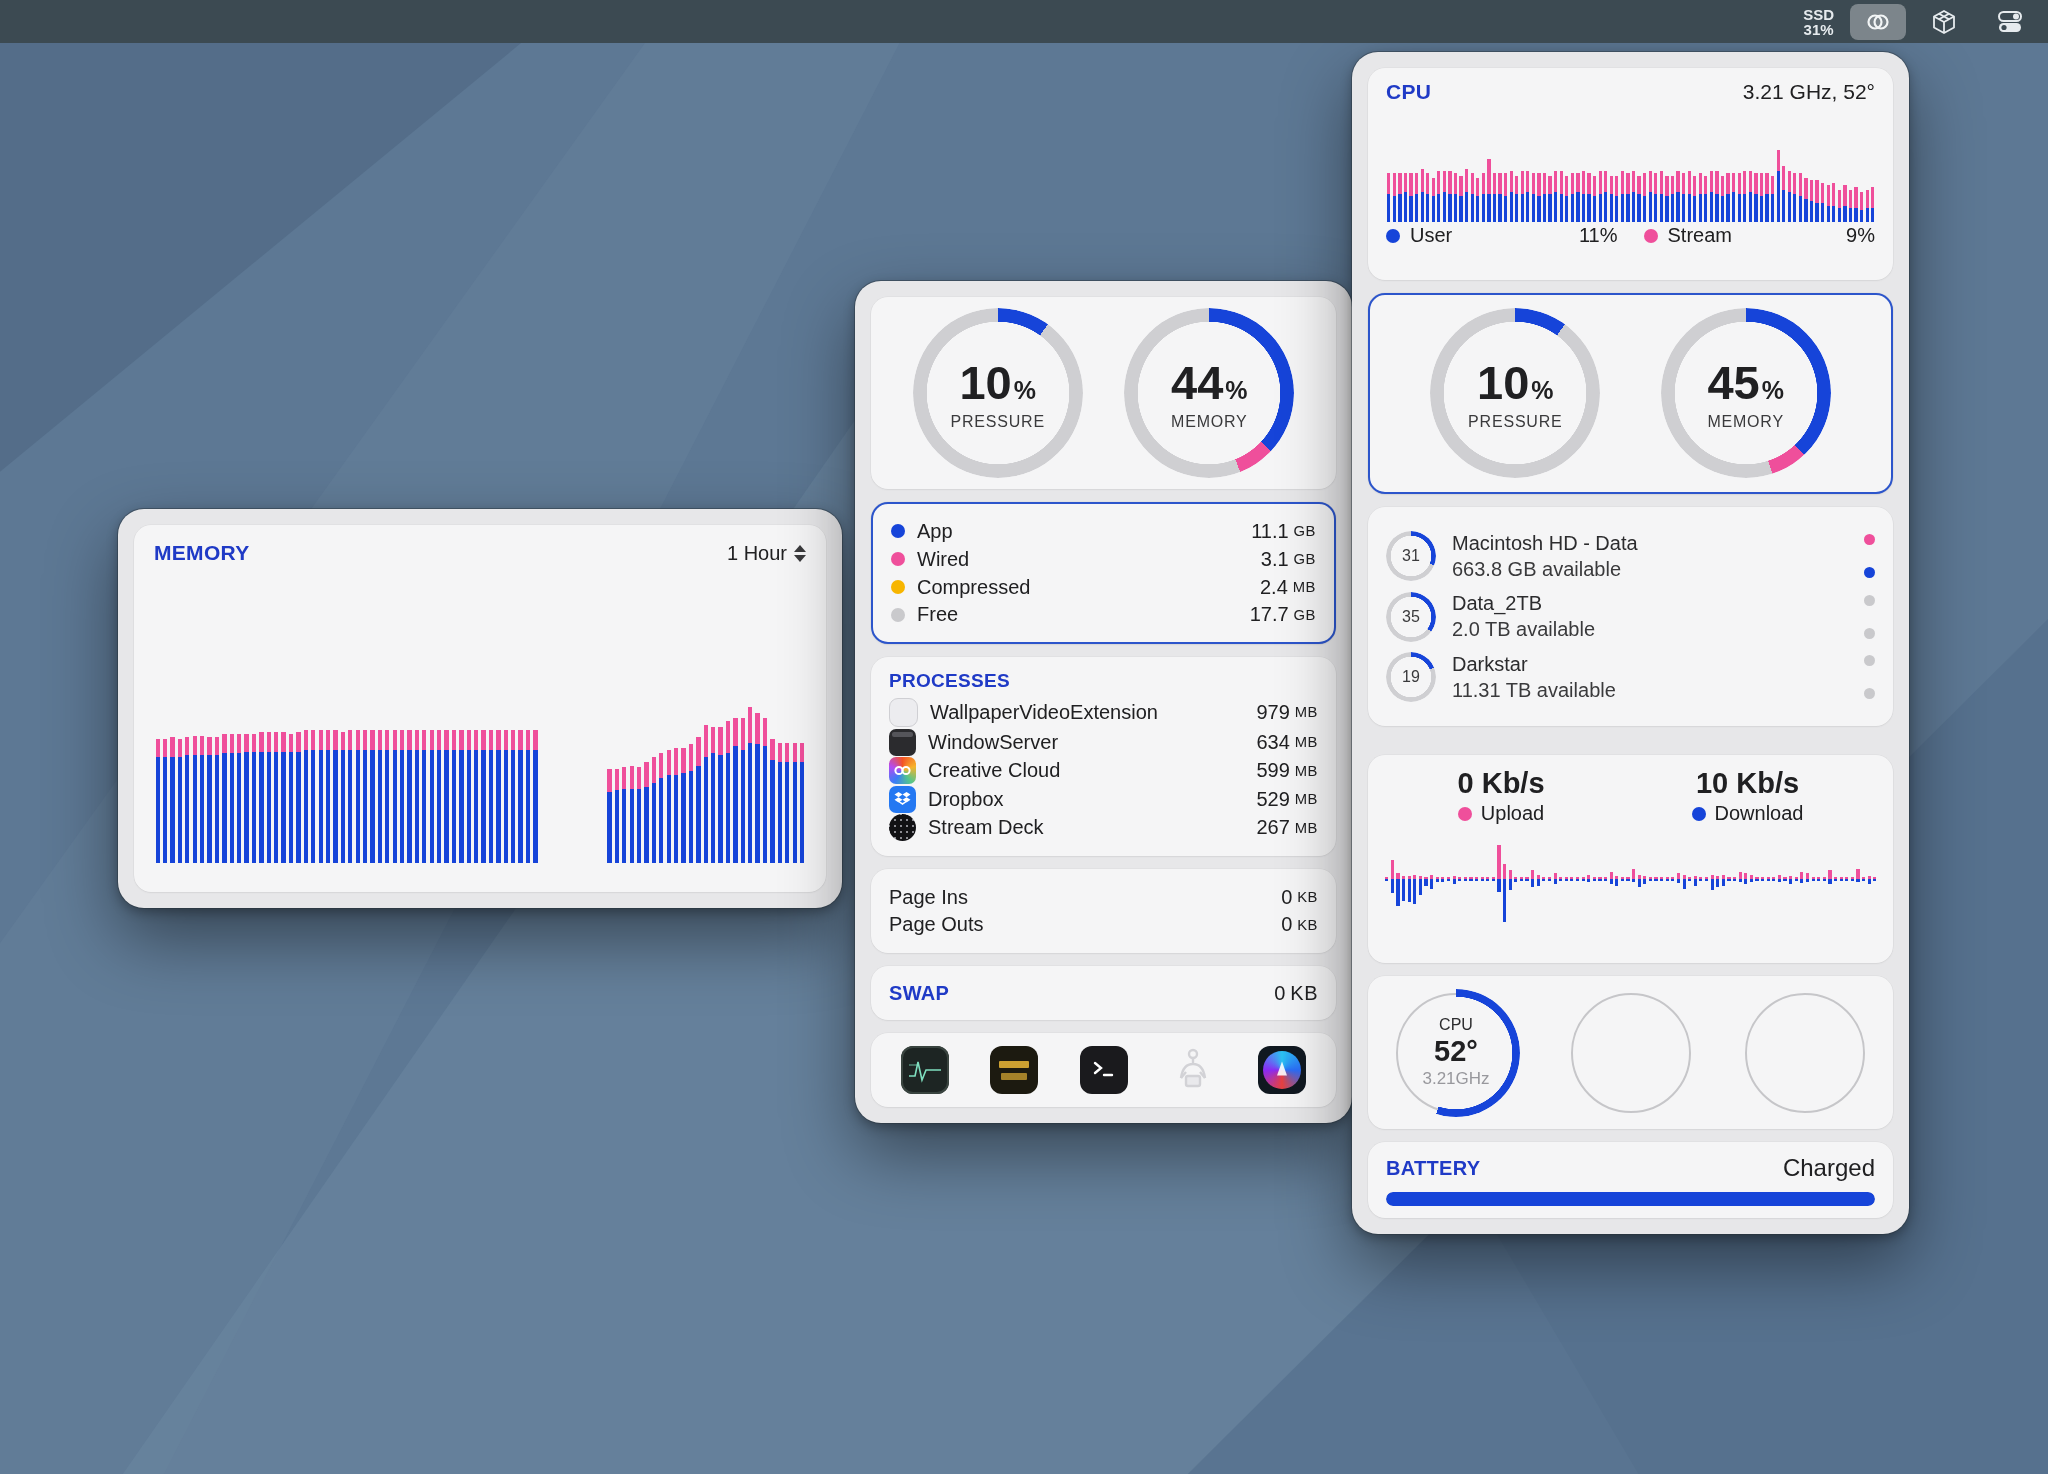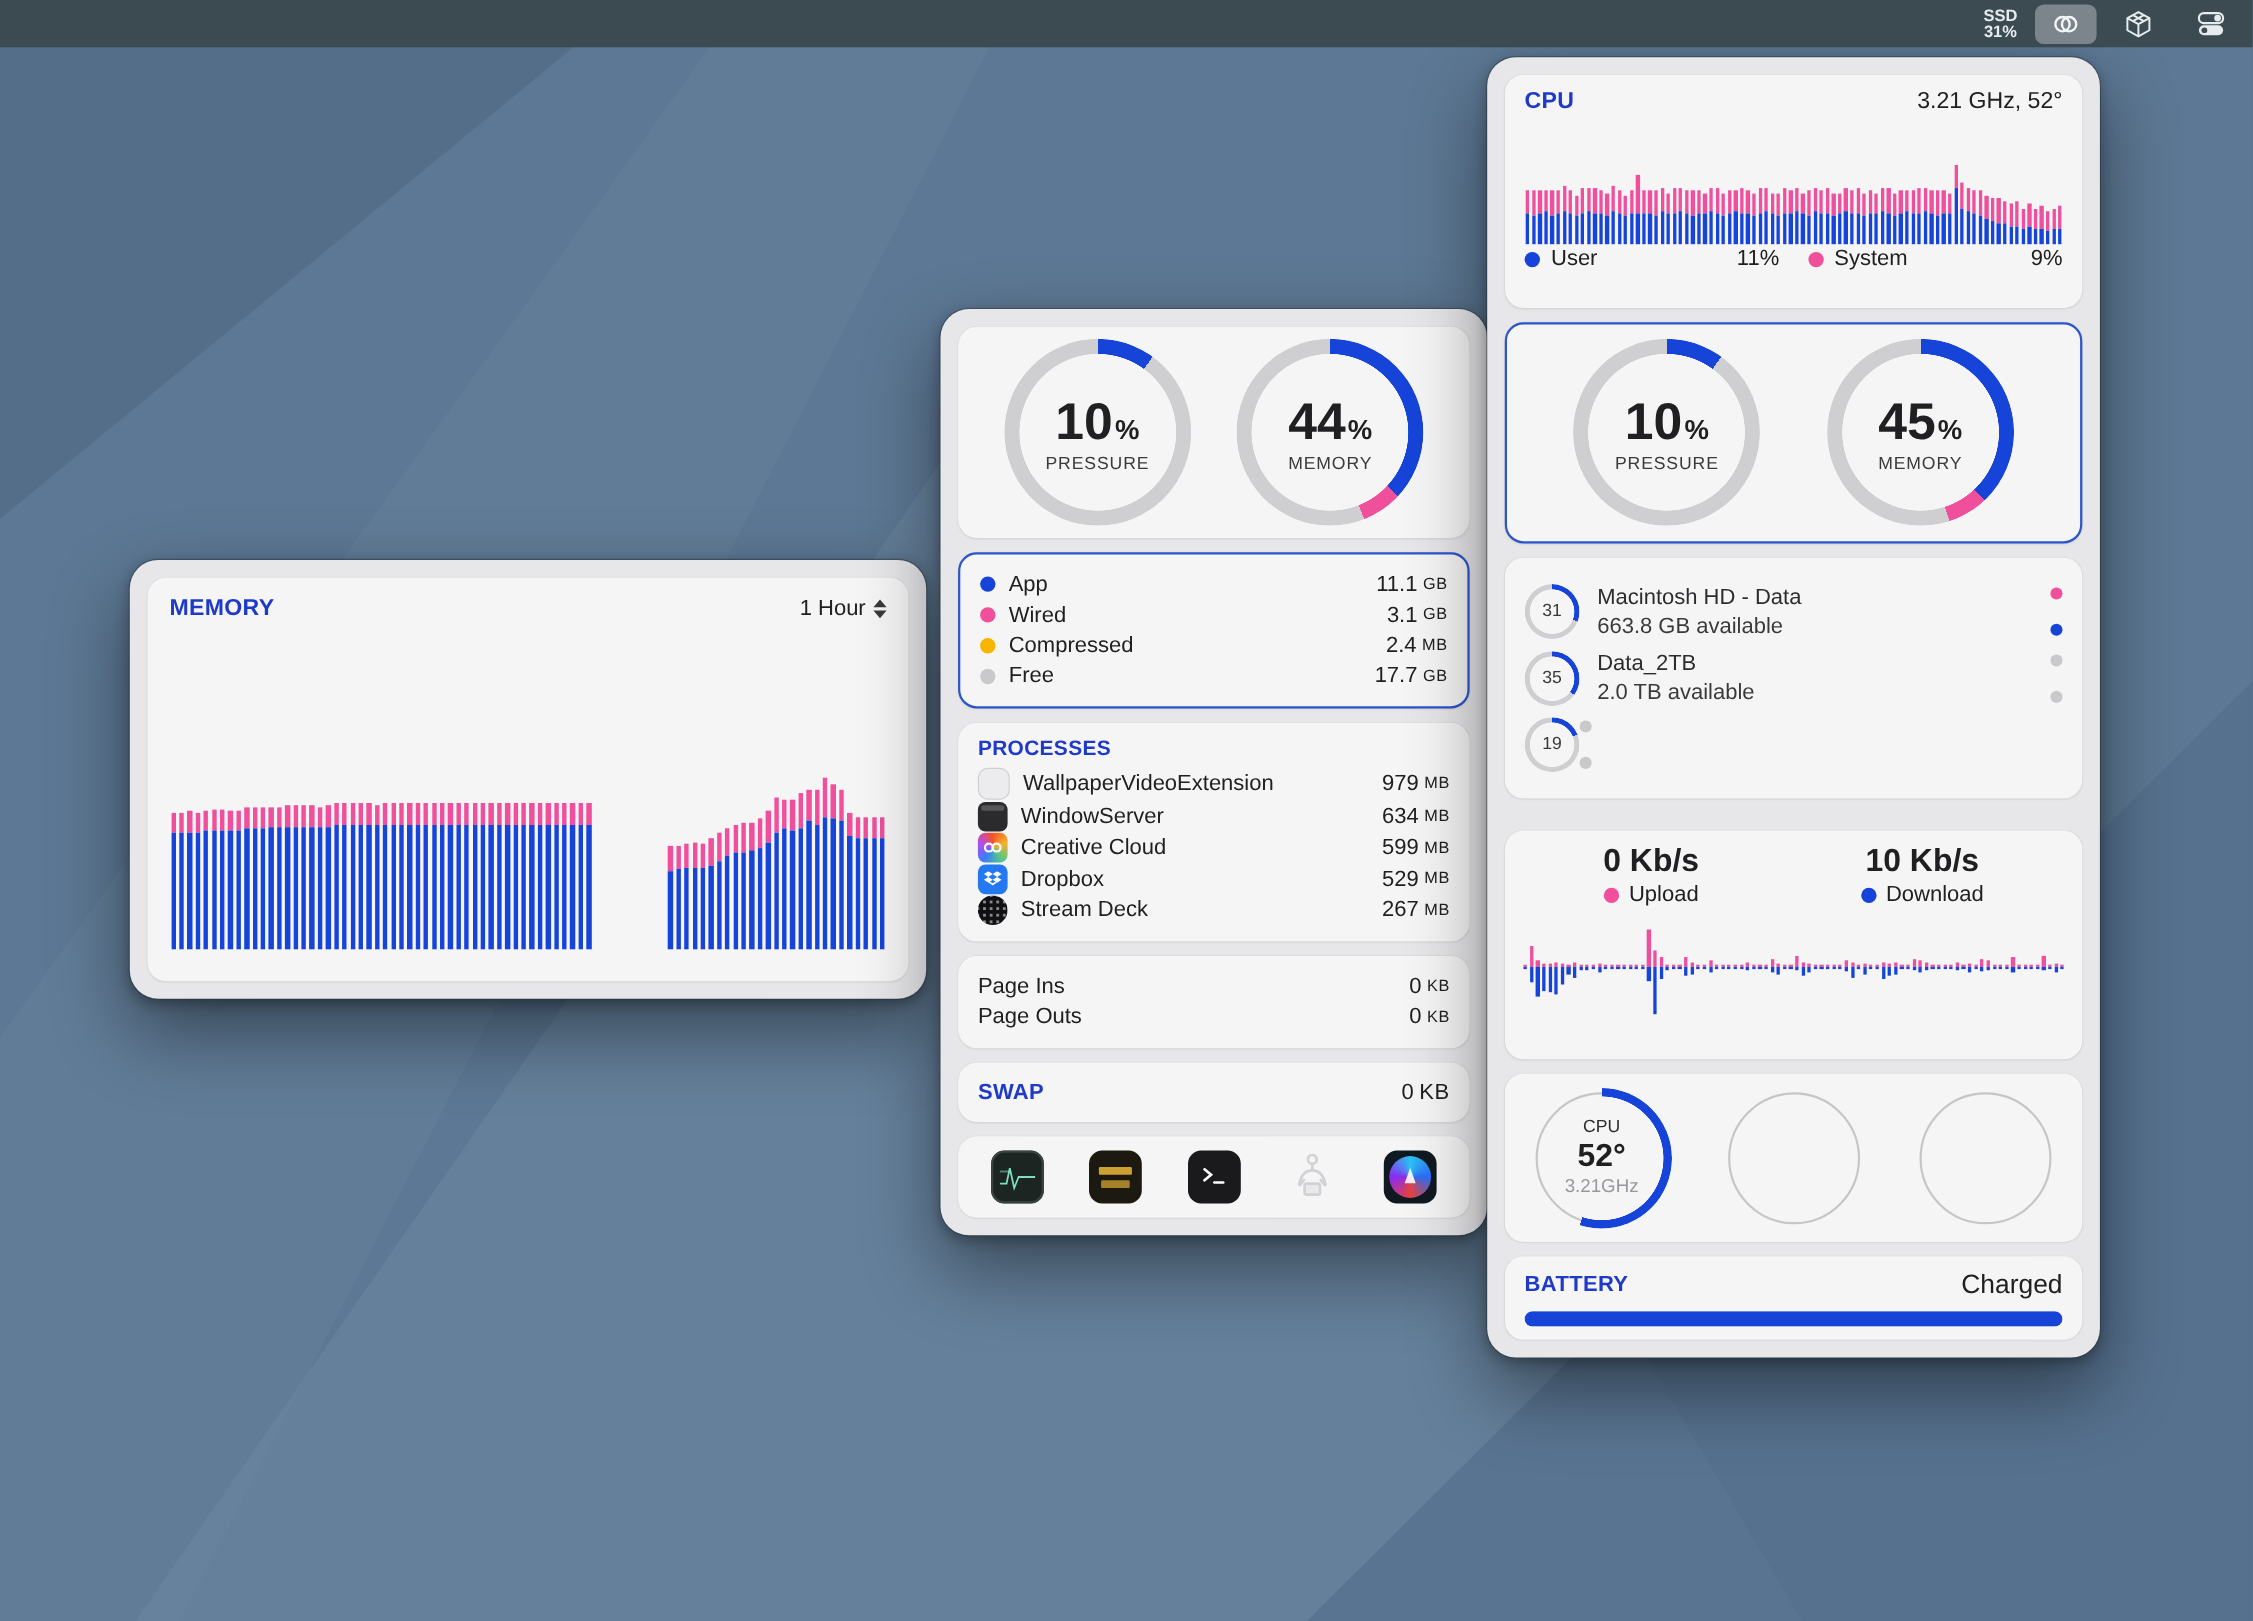--- a/index.html
+++ b/index.html
@@ -1386,21 +1386,21 @@
       <div class="legend-half first">
         <span class="lgroup">
             <span class="dot" style="background: rgb(22, 68, 217);"></span>
             <span>User</span>
           </span>
         <span>11%</span>
       </div>
       <div class="legend-half">
         <span class="lgroup">
             <span class="dot" style="background: rgb(239, 79, 155);"></span>
-            <span>System</span>
+            <span>Stream</span>
           </span>
         <span>9%</span>
       </div>
     </div>
   </div>
 
   <div class="card gauges-row selected" style="height:208px;">
     <div class="gauge">
       <div class="ringmask" style="background: conic-gradient(rgb(22, 68, 217) 0%, rgb(22, 68, 217) 10%, rgb(207, 207, 210) 10%, rgb(207, 207, 210) 100%);"></div>
       <div class="gauge-text">
@@ -1449,20 +1449,24 @@
       </div>
       <div class="ddots">
         <span class="mini-dot" style="background: rgb(201, 201, 204);"></span>
         <span class="mini-dot" style="background: rgb(201, 201, 204);"></span>
       </div>
     </div>
     <div class="drow">
       <div class="dring">
         <div class="ringmask" style="background: conic-gradient(rgb(22, 68, 217) 0%, rgb(22, 68, 217) 19%, rgb(207, 207, 210) 19%, rgb(207, 207, 210) 100%);"></div>
         <div class="num">19</div>
+      </div>
+      <div class="dtext">
+        <div class="dname">Darkstar</div>
+        <div class="dav">11.31 TB available</div>
       </div>
       <div class="ddots">
         <span class="mini-dot" style="background: rgb(201, 201, 204);"></span>
         <span class="mini-dot" style="background: rgb(201, 201, 204);"></span>
       </div>
     </div>
   </div>
 
   <div class="card net-card" style="height:214px;margin-top:16px;">
     <div class="net-head">

